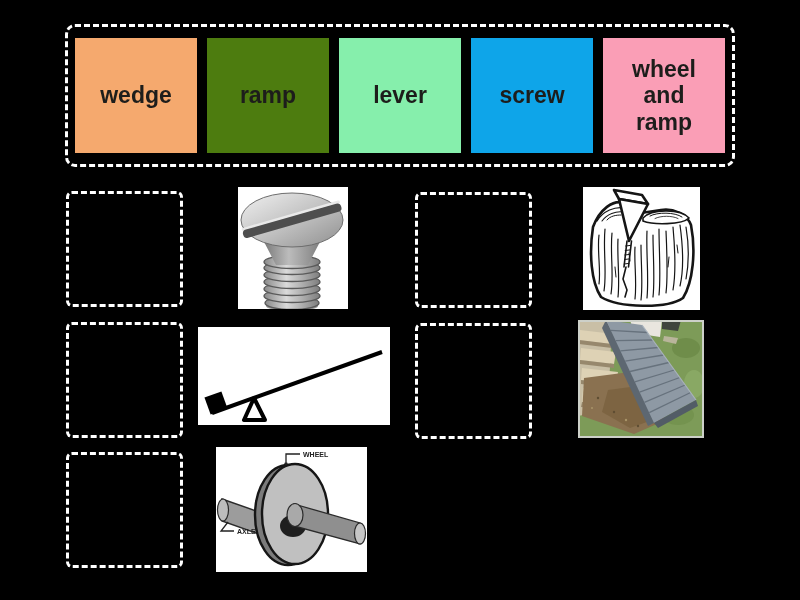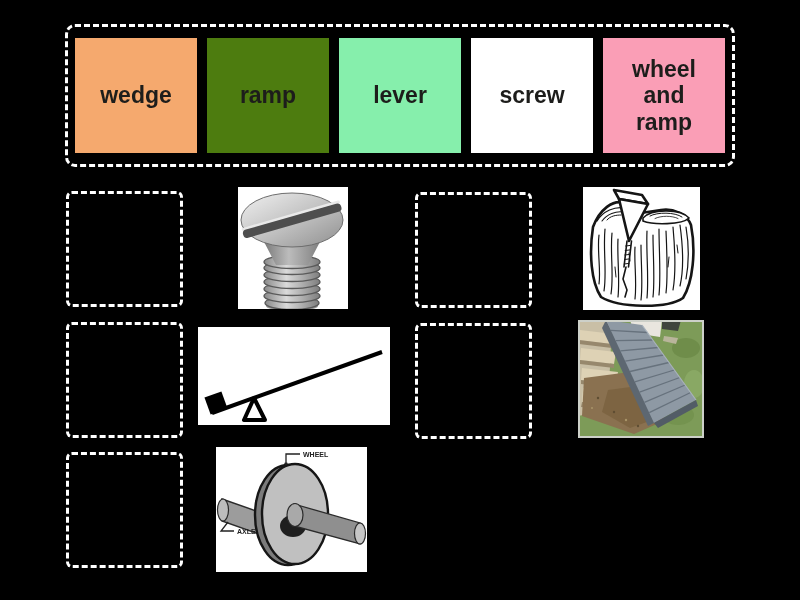--- a/index.html
+++ b/index.html
@@ -30,21 +30,21 @@
 </style>
 </head>
 <body>
 
 <div class="stage">
 
   <div class="tray">
     <div class="tile" style="background-color: rgb(245, 169, 110);">wedge</div>
     <div class="tile" style="background-color: #4d7c0f;">ramp</div>
     <div class="tile" style="background-color: #86efac;">lever</div>
-    <div class="tile" style="background-color: #ffffff;">screw</div>
+    <div class="tile" style="background-color: #0ea5e9;">screw</div>
     <div class="tile" style="background-color: rgb(250, 158, 182);">wheel and ramp</div>
   </div>
 
   <div class="dropzone dz1"></div>
   <div class="dropzone dz2"></div>
   <div class="dropzone dz3"></div>
   <div class="dropzone dz4"></div>
   <div class="dropzone dz5"></div>
 
   <div class="clue clue-screw">

